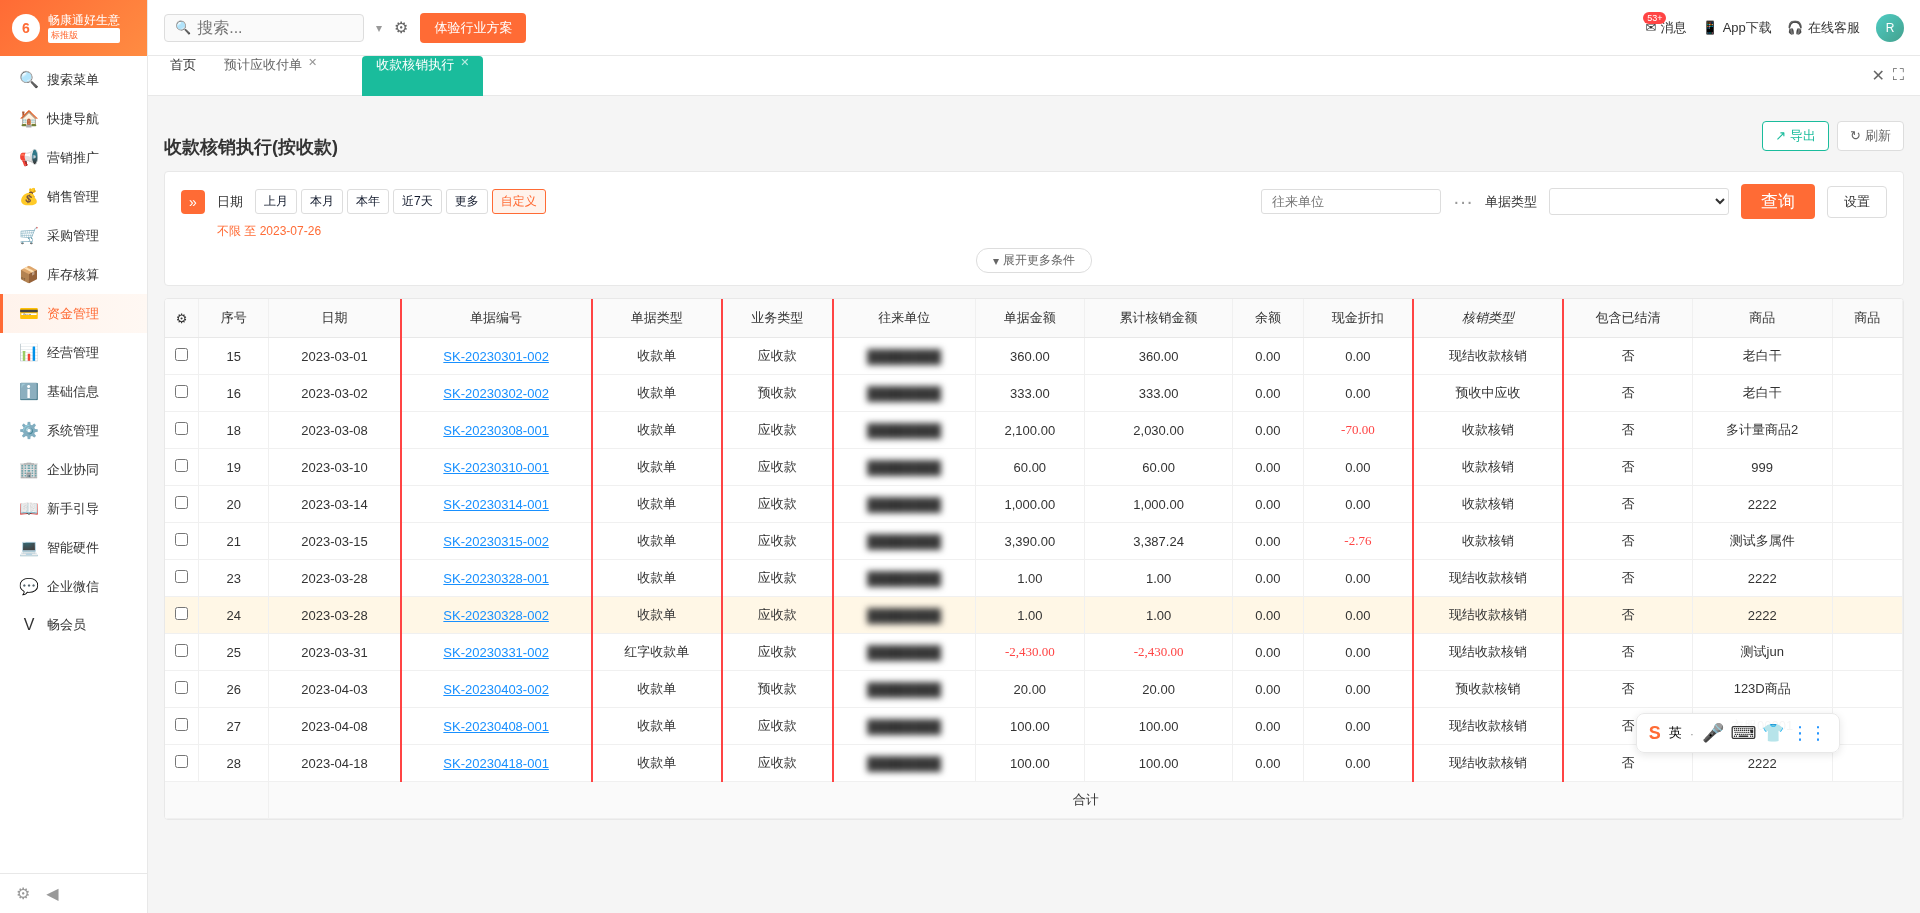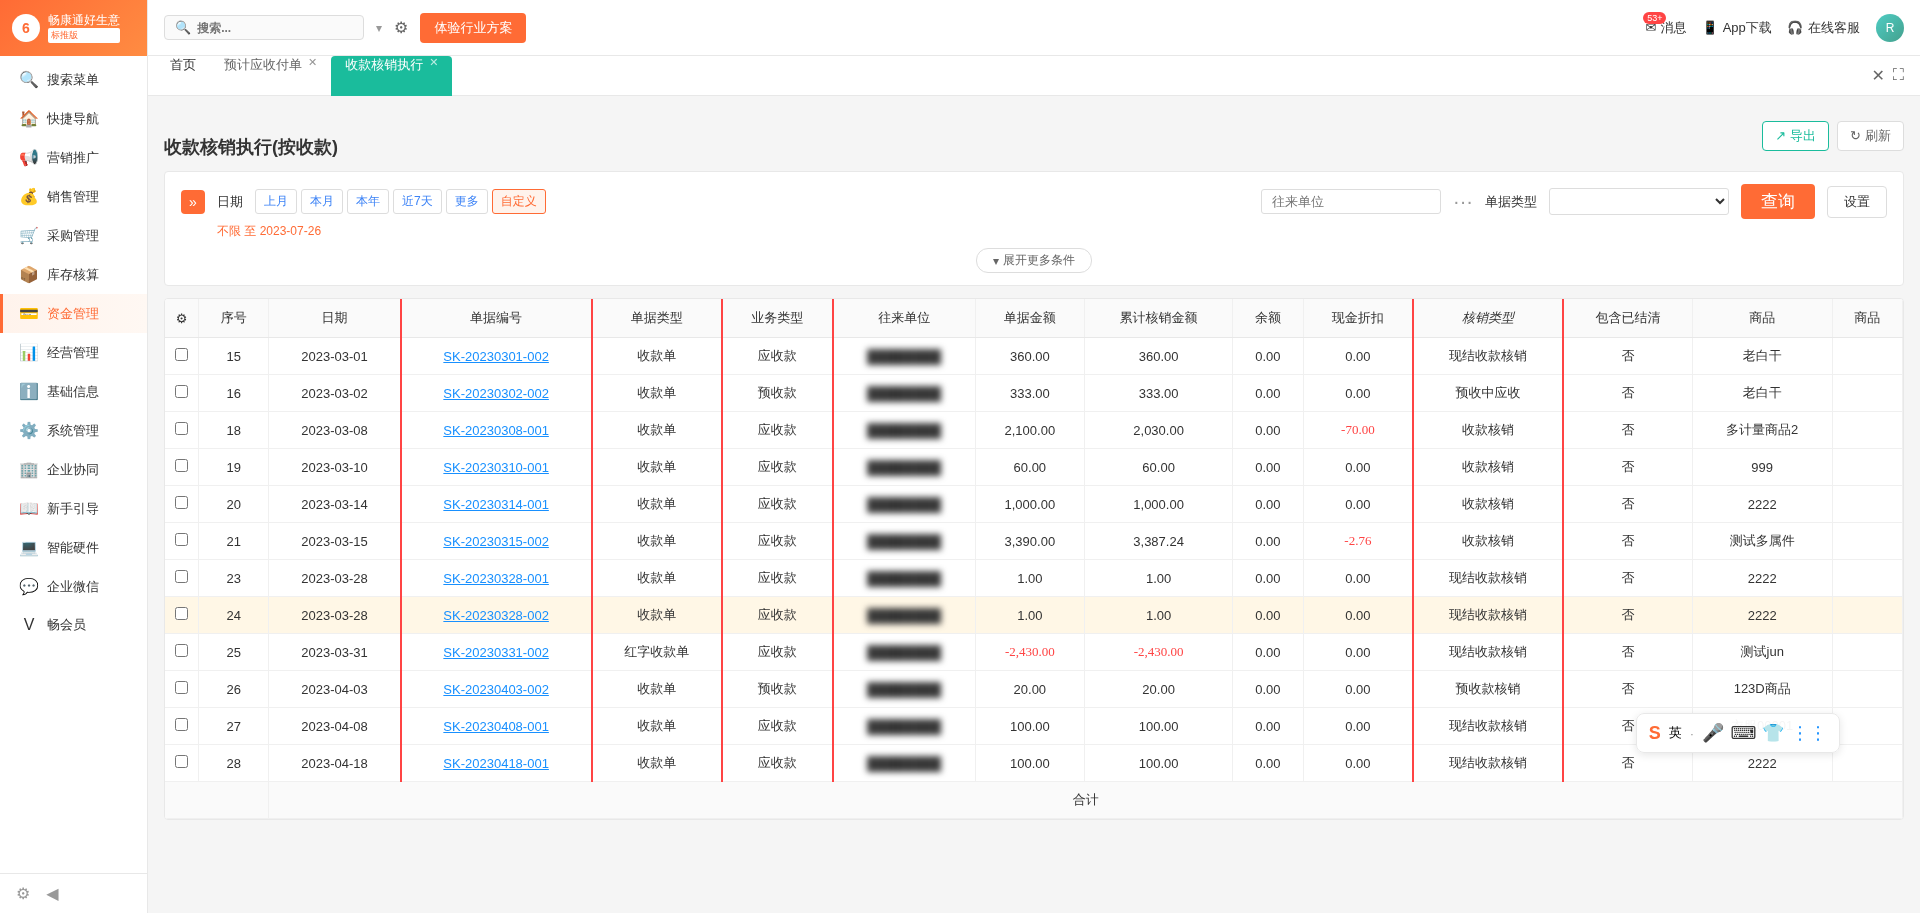--- a/index.html
+++ b/index.html
@@ -63,21 +63,21 @@
     }
     .topbar-search {
       flex: 0 0 200px;
       border: 1px solid #ddd;
       border-radius: 4px;
       padding: 4px 10px;
       display: flex; align-items: center; gap: 6px;
       background: #fafafa;
     }
     .topbar-search input {
-      border: none; background: transparent; outline: none; font-size: 12px; width: 140px; color: #6d28d9; font-weight: bold;
+      border: none; background: transparent; outline: none; font-size: 16px; width: 140px; color: #6d28d9;
     }
     .topbar-chevron { color: #999; font-size: 12px; cursor: pointer; }
     .topbar-gear { font-size: 16px; color: #666; cursor: pointer; }
     .btn-industry {
       background: #ff6b35;
       color: #fff; border: none; border-radius: 4px;
       padding: 6px 14px; font-size: 13px; cursor: pointer;
     }
     .topbar-spacer { flex: 1; }
     .topbar-actions { display: flex; align-items: center; gap: 16px; }
@@ -107,20 +107,21 @@
     .tab {
       display: flex; align-items: flex-start; gap: 6px;
       padding: 0 14px; height: 40px; cursor: pointer;
       font-size: 13px; color: #666;
       border-bottom: 2px solid transparent;
     }
     .tab.home { color: #333; font-weight: 500; }
     .tab.active {
       color: #fff; background: #1abc9c;
       border-radius: 4px 4px 0 0;
+      margin-left: 31px;
     }
     .tab .tab-close { font-size: 11px; color: inherit; opacity: 0.7; }
     .tab-spacer { flex: 1; }
     .tab-window-btns { display: flex; gap: 8px; padding-right: 8px; }
     .tab-window-btn { font-size: 16px; color: #666; cursor: pointer; }
 
     
     .content { flex: 1; overflow: auto; padding: 16px; background: #f5f5f5; }
 
     
@@ -154,21 +155,21 @@
       background: #ff6b35;
       border: none; border-radius: 4px;
       color: #fff; width: 24px; height: 24px;
       cursor: pointer; font-size: 14px;
       display: flex; align-items: center; justify-content: center;
     }
     .filter-label { color: #333; font-size: 13px; }
     .filter-date-btns { display: flex; gap: 4px; }
     .filter-date-btn {
       padding: 3px 8px; border: 1px solid #ddd; border-radius: 3px;
-      background: #fff; cursor: pointer; font-size: 12px; color: #3b82f6;
+      background: #fff; cursor: pointer; font-size: 12px; color: #0f172a;
     }
     .filter-date-btn.custom {
       background: #fff3ec; border-color: #ff6b35; color: #ff6b35;
     }
     .filter-date-range { font-size: 12px; color: #ff6b35; margin-top: 4px; padding-left: 36px; }
     .filter-input {
       border: 1px solid #ddd; border-radius: 3px;
       padding: 4px 10px; font-size: 13px; width: 180px; color: #999;
     }
     .filter-dots { color: #999; font-size: 20px; }

